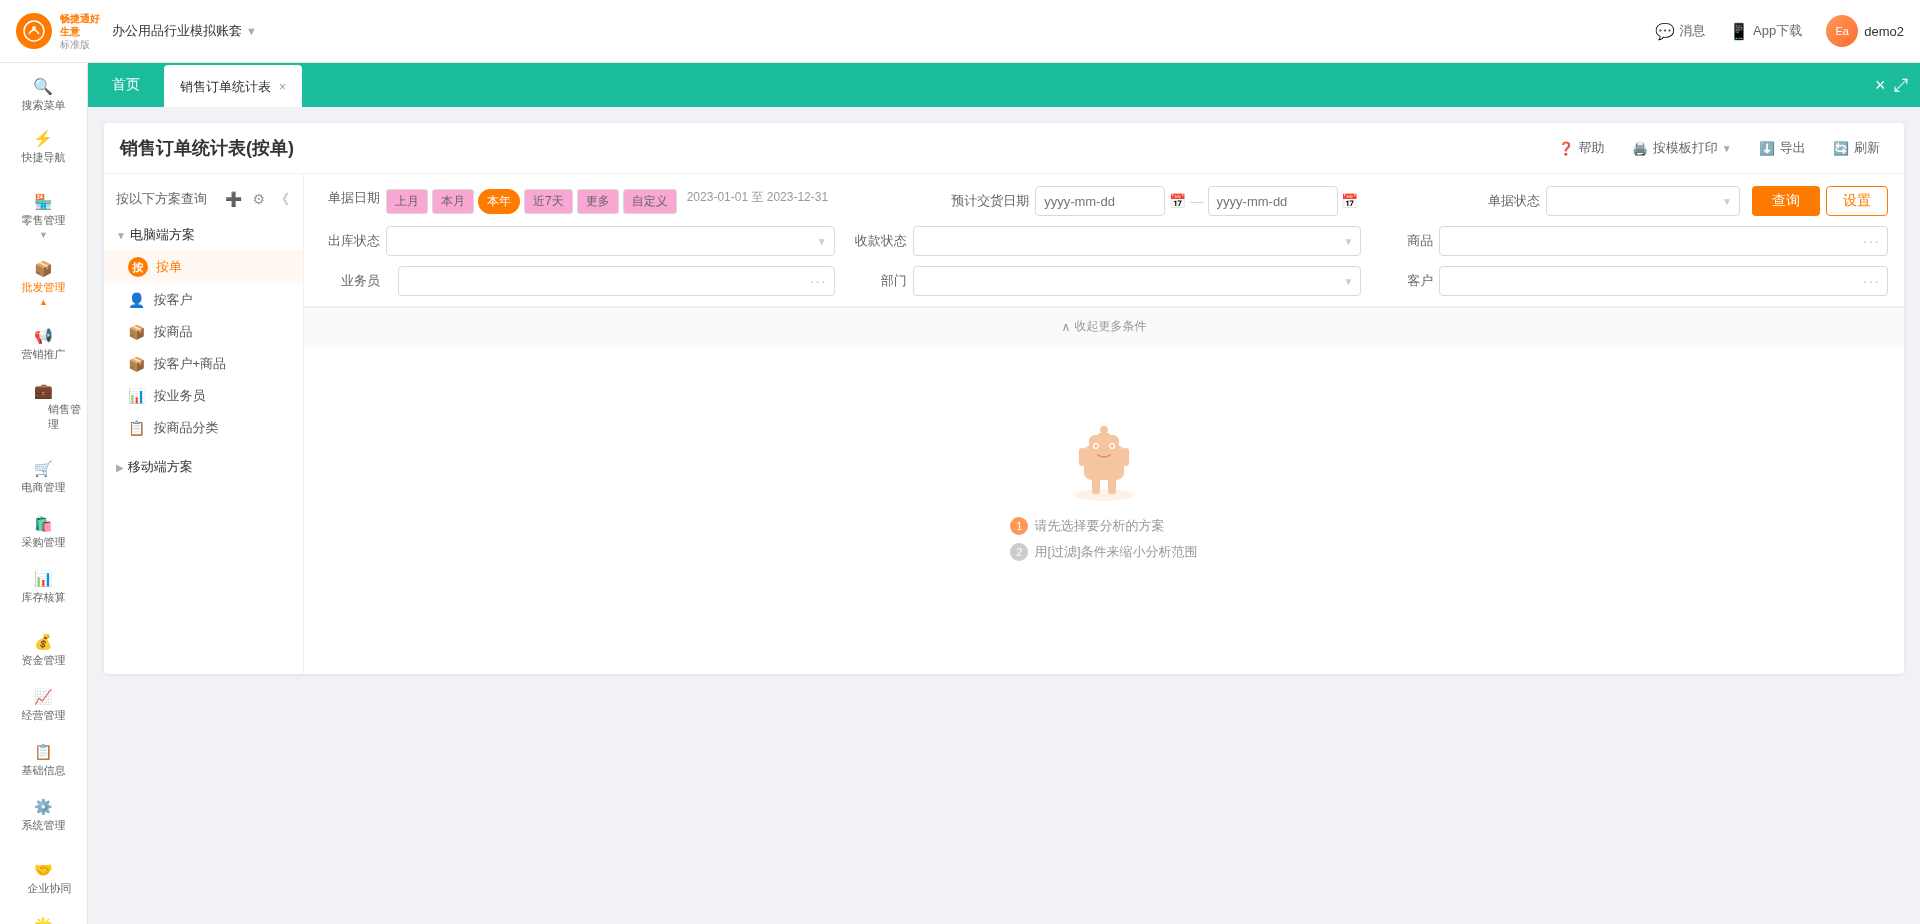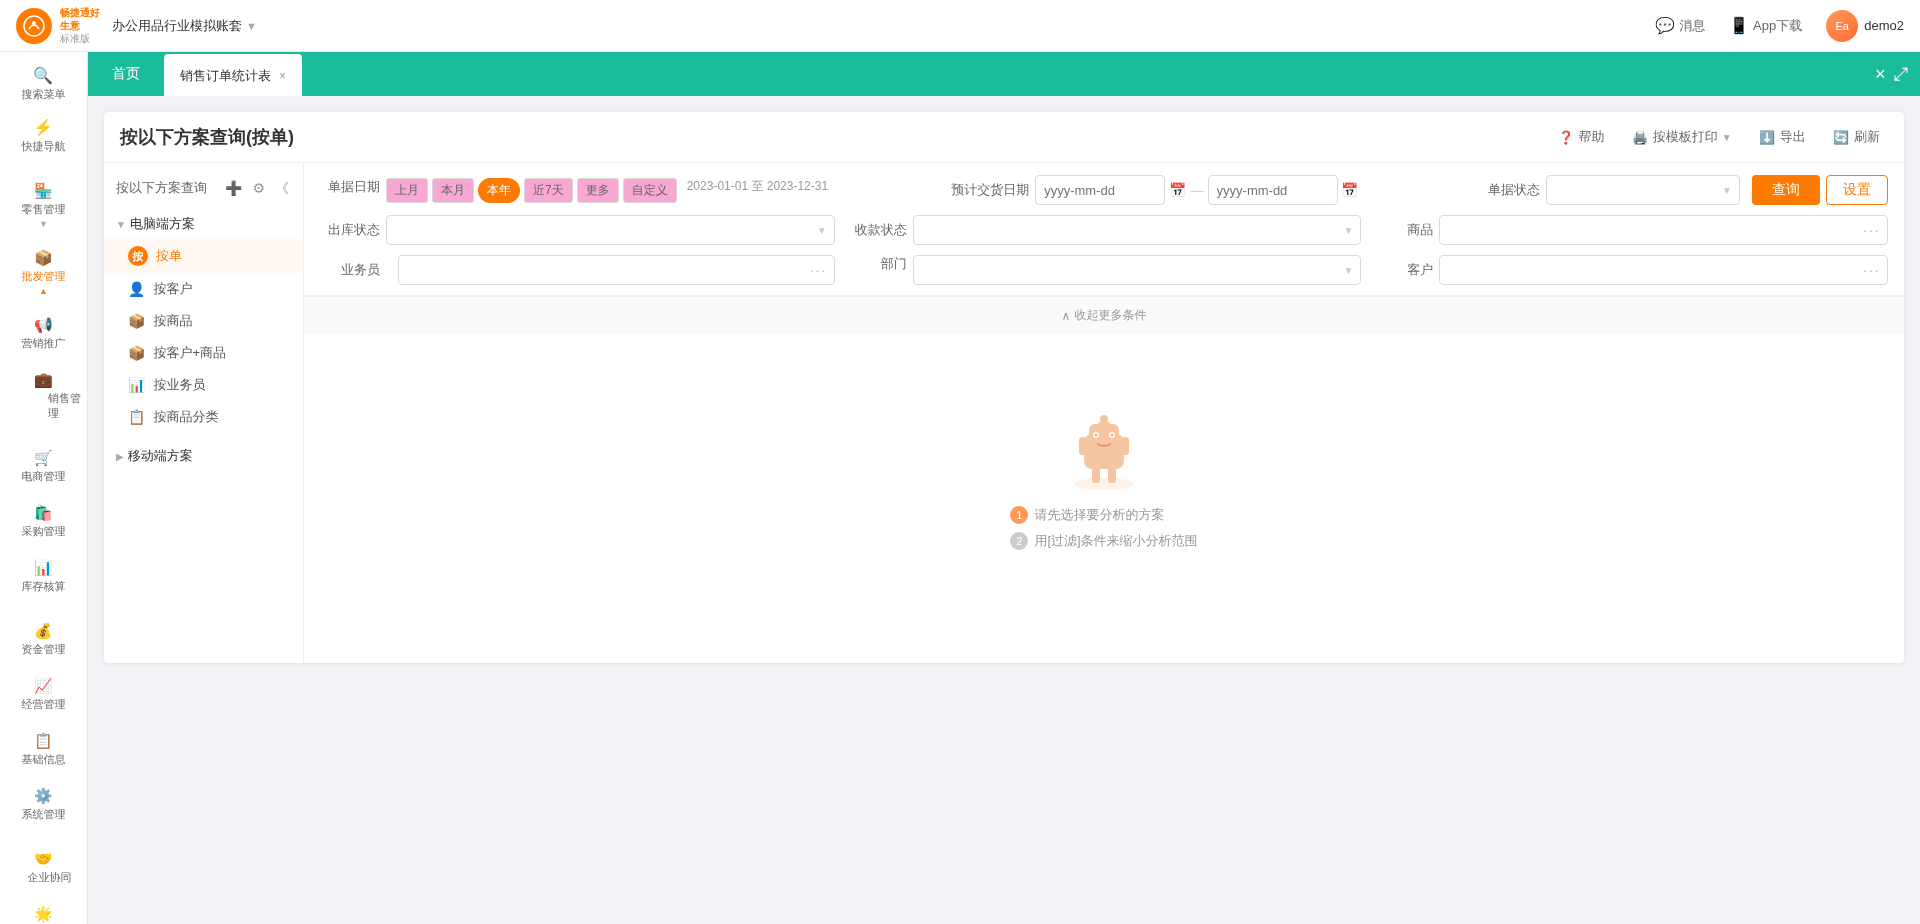--- a/index.html
+++ b/index.html
@@ -1,20 +1,20 @@
 <!DOCTYPE html>
 <html><head>
   <meta charset="utf-8">
   <style>
     * { box-sizing: border-box; margin: 0; padding: 0; font-family: 'Microsoft YaHei', '微软雅黑', Arial, sans-serif; }
     body { background: #f0f2f5; width: 1920px; height: 924px; overflow: hidden; display: flex; flex-direction: column; }
 
     
     .top-bar {
-      height: 52px;
+      height: 63px;
       background: #fff;
       display: flex;
       align-items: center;
       padding: 0 16px;
       border-bottom: 1px solid #e8e8e8;
       flex-shrink: 0;
     }
     .top-bar-logo {
       display: flex;
       align-items: center;
@@ -543,21 +543,21 @@
       <div class="tab-bar-right">
         <span class="tab-bar-btn" style="font-size:18px;">×</span>
         <span class="tab-bar-btn" style="font-size:18px;">⤢</span>
       </div>
     </div>
 
     <div class="page-content">
       <div class="page-card">
 
         <div class="page-header">
-          <span class="page-title">按以下方案查询(按单)</span>
+          <span class="page-title">销售订单统计表(按单)</span>
           <div class="page-actions">
             <button class="page-action-btn">
               <span>❓</span>
               <span>帮助</span>
             </button>
             <button class="page-action-btn with-arrow">
               <span>🖨️</span>
               <span>按模板打印</span>
               <span style="font-size:10px;color:#aaa;">▼</span>
             </button>
@@ -707,21 +707,21 @@
               <div style="display:flex;align-items:center;gap:12px;margin-bottom:10px;">
                 <div style="display:flex;align-items:center;gap:18px;flex:1;">
                   <span class="filter-label">业务员</span>
                   <div class="filter-select-wrap">
                     <select class="filter-select" style="padding-right:44px;">
                       <option value=""></option>
                     </select>
                     <span style="position:absolute;right:8px;top:50%;transform:translateY(-50%);color:#bbb;font-size:14px;cursor:pointer;letter-spacing:1px;">···</span>
                   </div>
                 </div>
-                <div style="display:flex;align-items:flex-start;gap:6px;flex:1;">
+                <div style="display:flex;align-items:center;gap:6px;flex:1;">
                   <span class="filter-label">部门</span>
                   <div class="filter-select-wrap">
                     <select class="filter-select">
                       <option value=""></option>
                     </select>
                     <span class="select-arrow">▼</span>
                   </div>
                 </div>
                 <div style="display:flex;align-items:center;gap:6px;flex:1;">
                   <span class="filter-label">客户</span>

